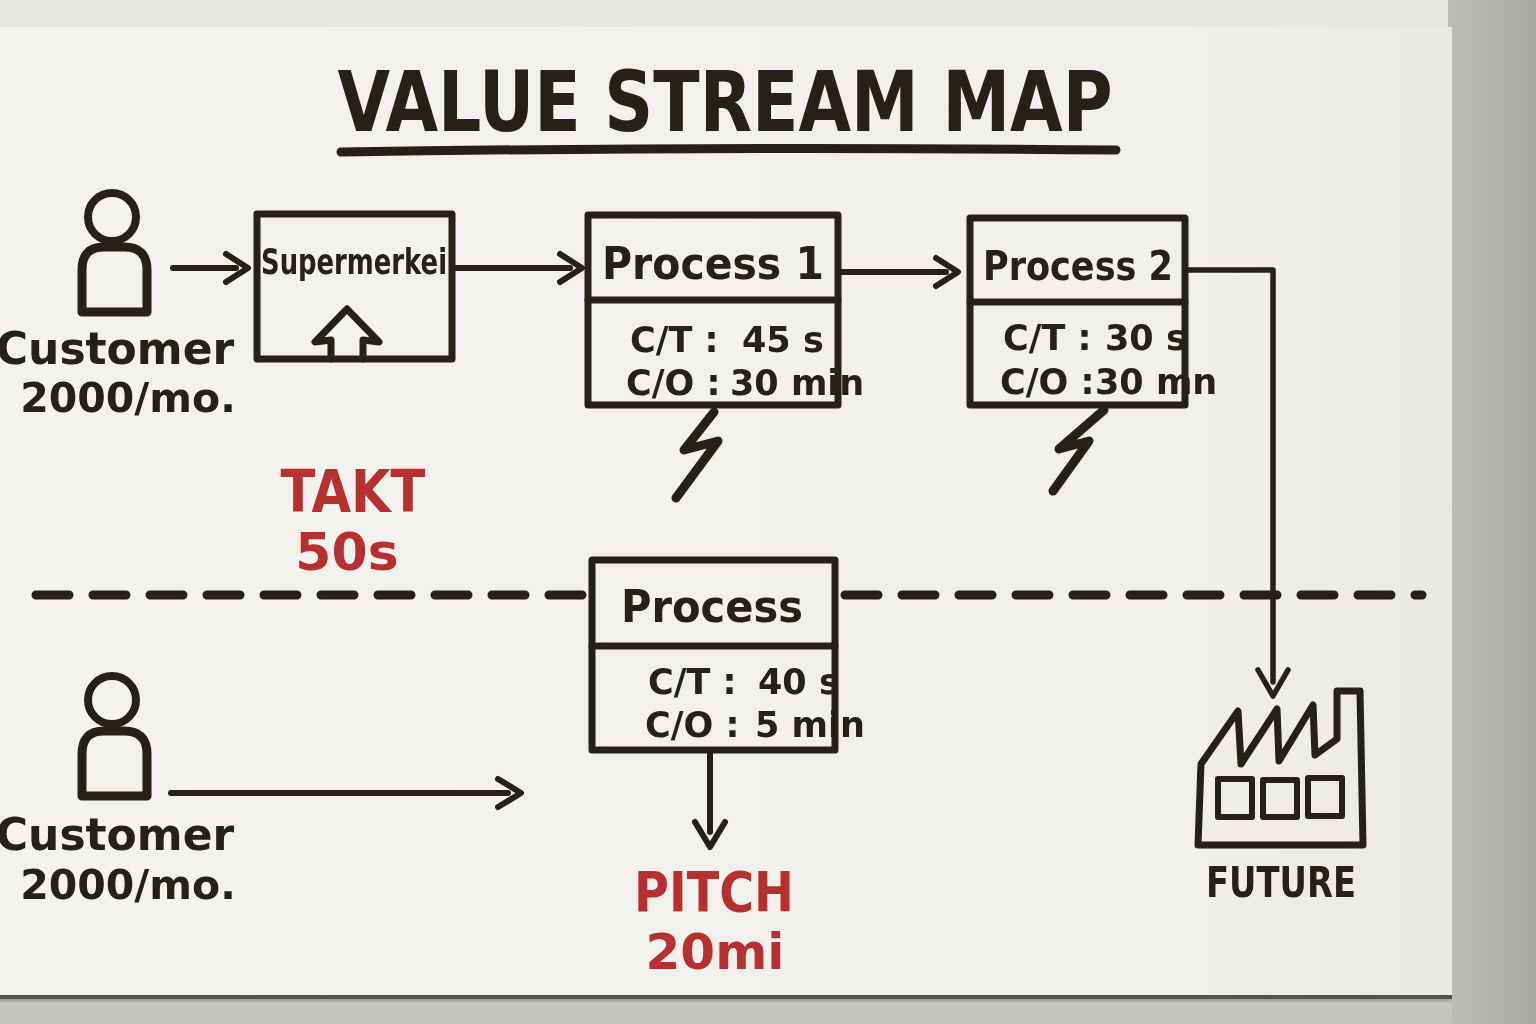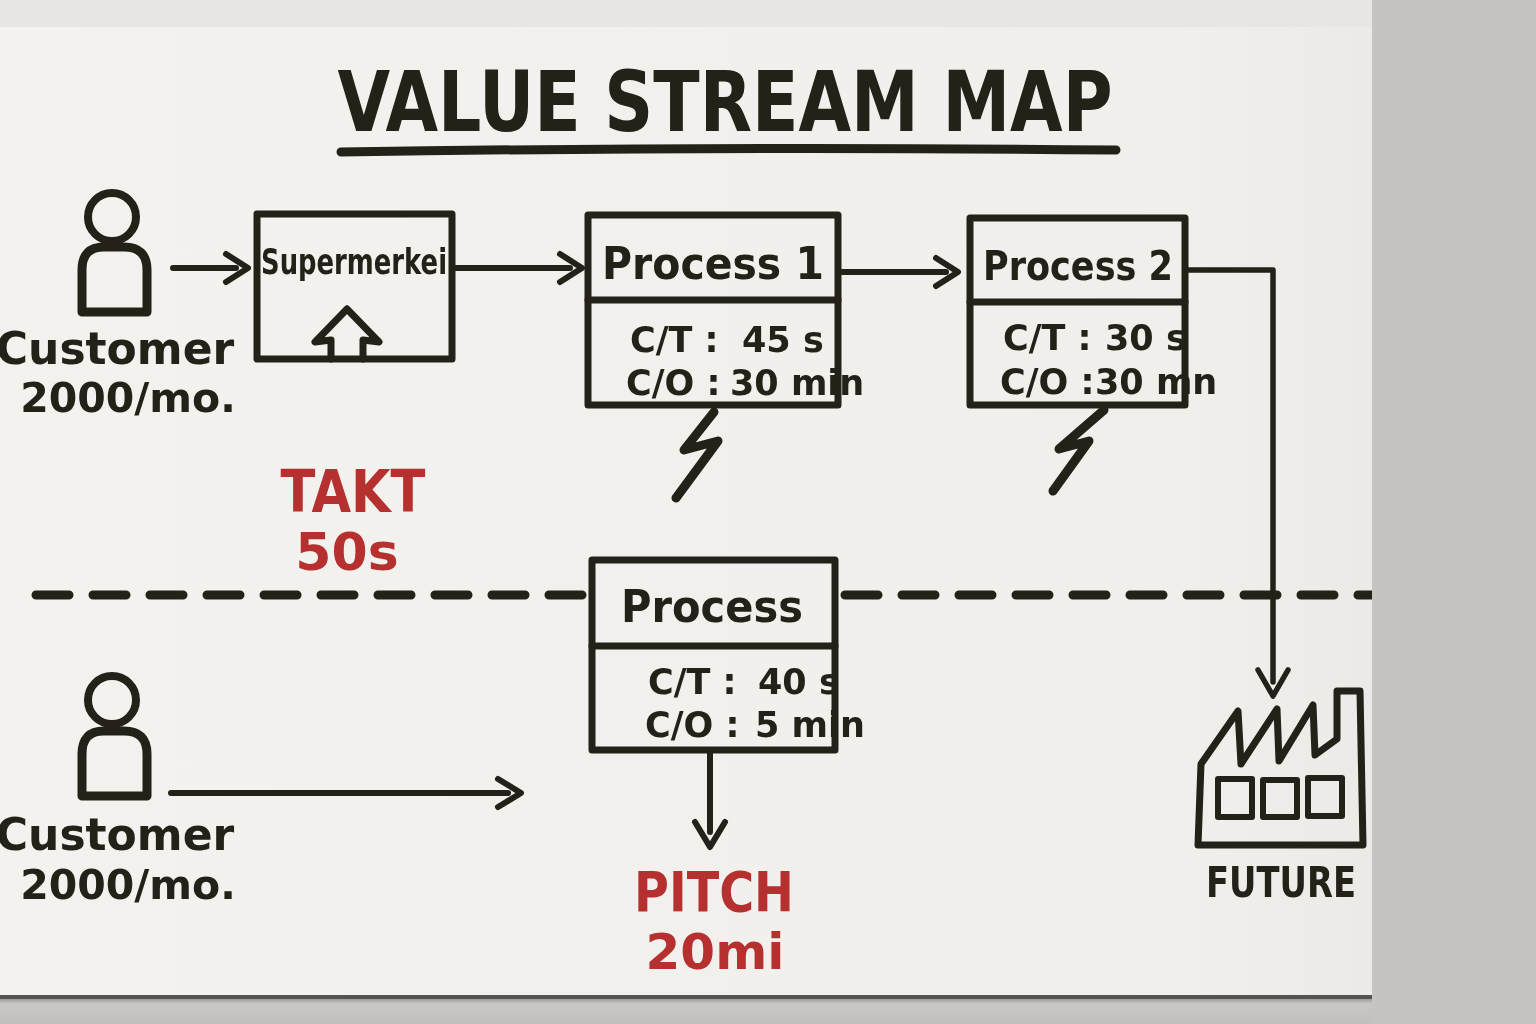--- a/index.html
+++ b/index.html
@@ -1,16 +1,16 @@
 <!DOCTYPE html>
 <html><head>
 <meta charset="utf-8">
 <style>
   html,body{margin:0;padding:0;background:#c6c4c1;}
-  .stage{position:relative;width:1372px;height:1024px;overflow:hidden;
+  .stage{position:relative;width:1536px;height:1024px;overflow:hidden;
          font-family:"DejaVu Sans", sans-serif;}
   svg{display:block;}
   text{font-family:"DejaVu Sans", sans-serif; fill:#242119;}
   .ink{stroke:#242119;fill:none;stroke-linecap:round;stroke-linejoin:round;}
   .red{fill:#b5302f;}
   .hand{font-weight:600;}
 </style>
 </head>
 <body>
 

